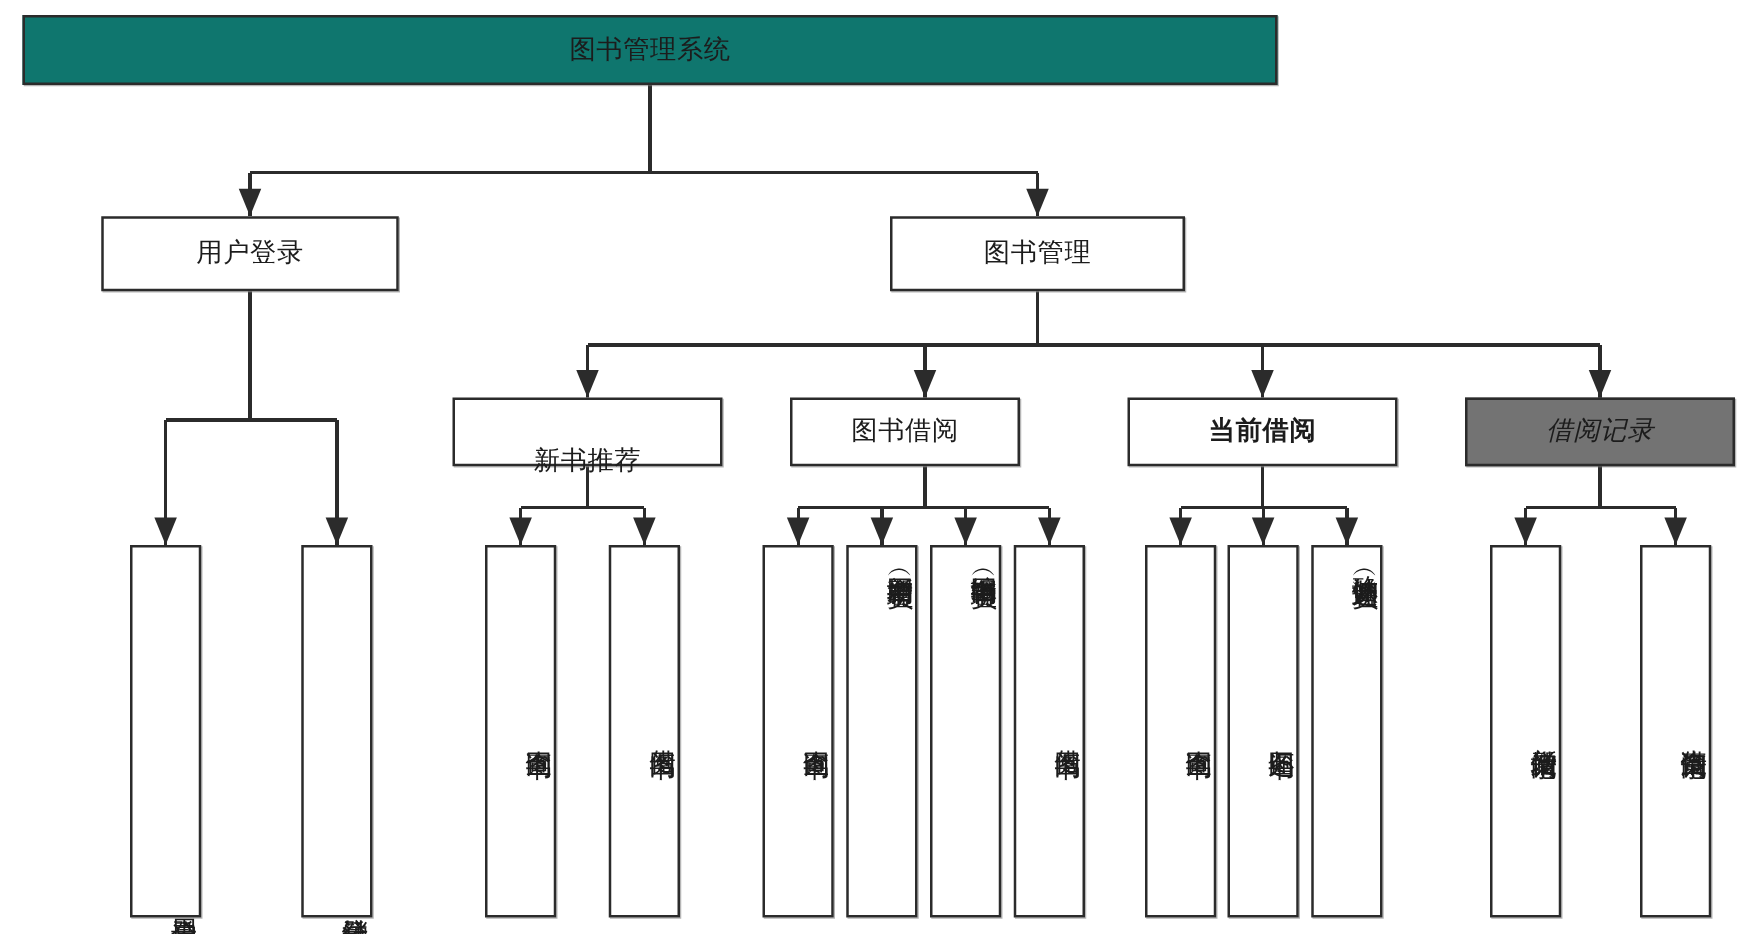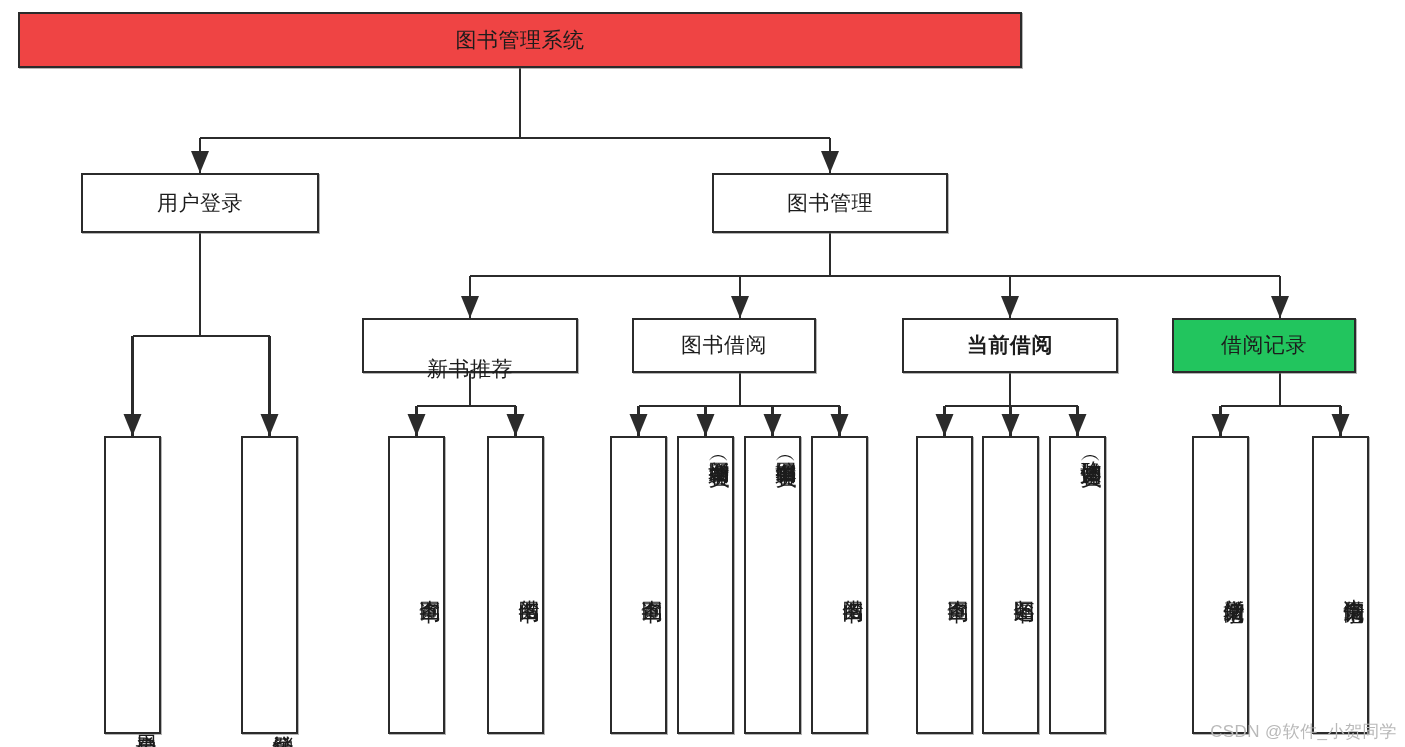--- a/index.html
+++ b/index.html
@@ -134,39 +134,39 @@
       <line x1="1077.5" y1="406" x2="1077.5" y2="436" stroke="#2b2b2b" stroke-width="2.6" shape-rendering="crispEdges"></line>
       <polygon points="1068.5,414 1086.5,414 1077.5,436" fill="#2b2b2b"></polygon>
       <line x1="1280" y1="373" x2="1280" y2="406" stroke="#2b2b2b" stroke-width="2.6" shape-rendering="crispEdges"></line>
       <line x1="1220.5" y1="406" x2="1340.5" y2="406" stroke="#2b2b2b" stroke-width="2.6" shape-rendering="crispEdges"></line>
       <line x1="1220.5" y1="406" x2="1220.5" y2="436" stroke="#2b2b2b" stroke-width="2.6" shape-rendering="crispEdges"></line>
       <polygon points="1211.5,414 1229.5,414 1220.5,436" fill="#2b2b2b"></polygon>
       <line x1="1340.5" y1="406" x2="1340.5" y2="436" stroke="#2b2b2b" stroke-width="2.6" shape-rendering="crispEdges"></line>
       <polygon points="1331.5,414 1349.5,414 1340.5,436" fill="#2b2b2b"></polygon>
     </svg>
   <div id="node-layer">
-      <div class="node-box" style="left: 18px; top: 12px; width: 1004px; height: 56px; border-color: rgb(43, 43, 43); background: #ef4444;">
+      <div class="node-box" style="left: 18px; top: 12px; width: 1004px; height: 56px; border-color: rgb(43, 43, 43); background: #0f766e;">
         <div class="node-label-h" style="color: rgb(28, 28, 28);">图书管理系统</div>
       </div>
       <div class="node-box" style="left: 81px; top: 173px; width: 238px; height: 60px; border-color: rgb(43, 43, 43); background: rgb(255, 255, 255);">
         <div class="node-label-h" style="color: rgb(28, 28, 28);">用户登录</div>
       </div>
       <div class="node-box" style="left: 712px; top: 173px; width: 236px; height: 60px; border-color: rgb(43, 43, 43); background: rgb(255, 255, 255);">
         <div class="node-label-h" style="color: rgb(28, 28, 28); border-radius: 19px;">图书管理</div>
       </div>
       <div class="node-box" style="left: 362px; top: 318px; width: 216px; height: 55px; border-color: rgb(43, 43, 43); background: rgb(255, 255, 255);">
         <div class="node-label-h" style="color: rgb(28, 28, 28); margin-top: 48px;">新书推荐</div>
       </div>
       <div class="node-box" style="left: 632px; top: 318px; width: 184px; height: 55px; border-color: rgb(43, 43, 43); background: rgb(255, 255, 255);">
         <div class="node-label-h" style="color: rgb(28, 28, 28);">图书借阅</div>
       </div>
       <div class="node-box" style="left: 902px; top: 318px; width: 216px; height: 55px; border-color: rgb(43, 43, 43); background: rgb(255, 255, 255);">
         <div class="node-label-h" style="color: rgb(28, 28, 28); font-weight: bold;">当前借阅</div>
       </div>
-      <div class="node-box" style="left: 1172px; top: 318px; width: 184px; height: 55px; border-color: rgb(43, 43, 43); background: #22c55e;">
+      <div class="node-box" style="left: 1172px; top: 318px; width: 216px; height: 55px; border-color: rgb(43, 43, 43); background: #737373; font-style: italic;">
         <div class="node-label-h" style="color: rgb(28, 28, 28);">借阅记录</div>
       </div>
       <div class="node-box" style="left: 104px; top: 436px; width: 57px; height: 298px; border-color: rgb(43, 43, 43); background: rgb(255, 255, 255);">
         <div class="node-label-v v-bottom" style="color: rgb(28, 28, 28);">用户登录</div>
       </div>
       <div class="node-box" style="left: 241px; top: 436px; width: 57px; height: 298px; border-color: rgb(43, 43, 43); background: rgb(255, 255, 255);">
         <div class="node-label-v v-bottom" style="color: rgb(28, 28, 28);">注销登录</div>
       </div>
       <div class="node-box" style="left: 388px; top: 436px; width: 57px; height: 298px; border-color: rgb(43, 43, 43); background: rgb(255, 255, 255);">
         <div class="node-label-v v-center" style="color: rgb(28, 28, 28);">查询图书</div>
@@ -195,14 +195,13 @@
       <div class="node-box" style="left: 1049px; top: 436px; width: 57px; height: 298px; border-color: rgb(43, 43, 43); background: rgb(255, 255, 255);">
         <div class="node-label-v v-top" style="color: rgb(28, 28, 28);">确认归还（管理员）</div>
       </div>
       <div class="node-box" style="left: 1192px; top: 436px; width: 57px; height: 298px; border-color: rgb(43, 43, 43); background: rgb(255, 255, 255);">
         <div class="node-label-v v-center" style="color: rgb(28, 28, 28);">新增借阅记录</div>
       </div>
       <div class="node-box" style="left: 1312px; top: 436px; width: 57px; height: 298px; border-color: rgb(43, 43, 43); background: rgb(255, 255, 255);">
         <div class="node-label-v v-center" style="color: rgb(28, 28, 28);">查询借阅记录</div>
       </div>
     </div>
-  <div class="watermark">CSDN @软件_小贺同学</div>
 </div>
 
 </body></html>

